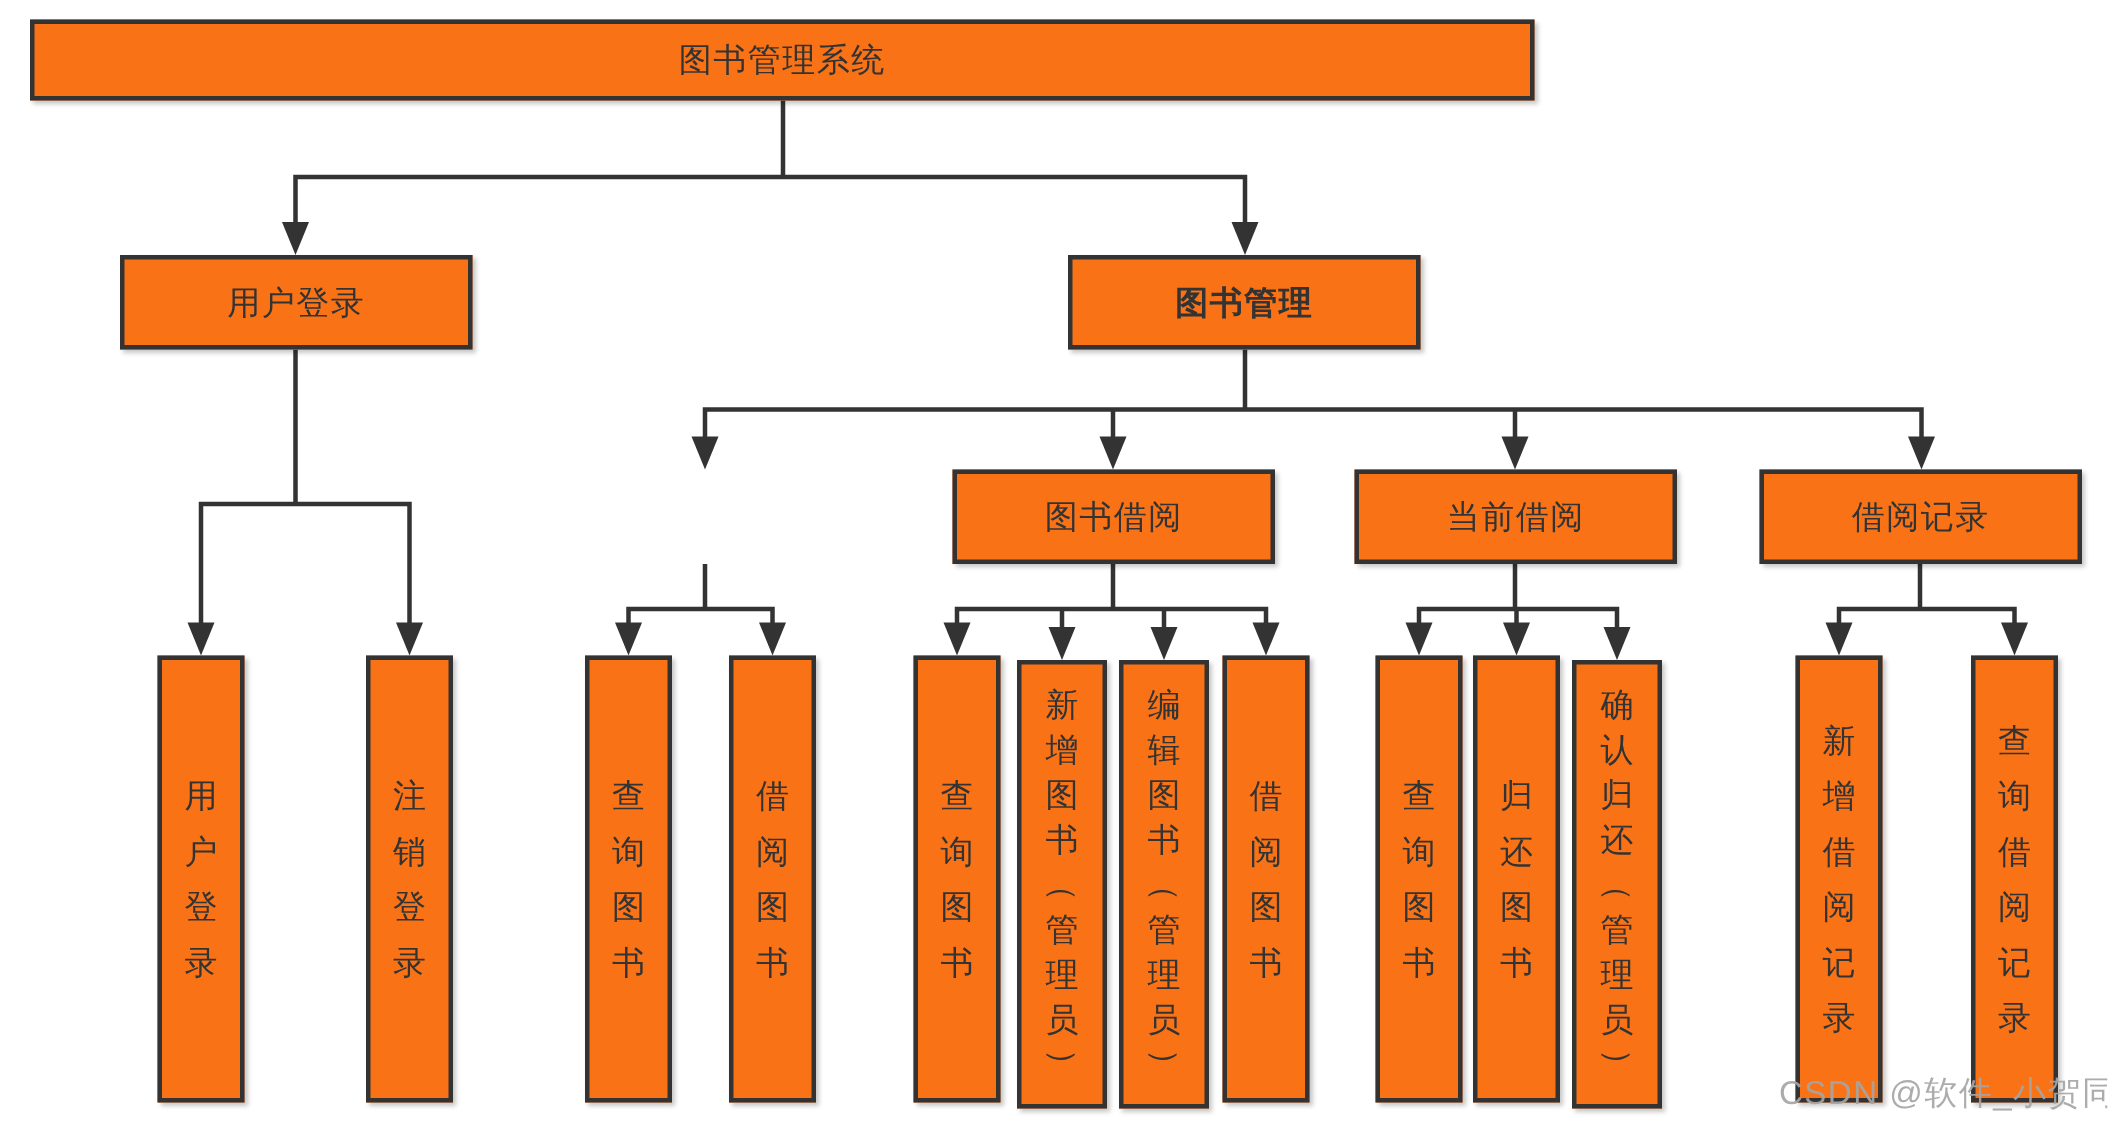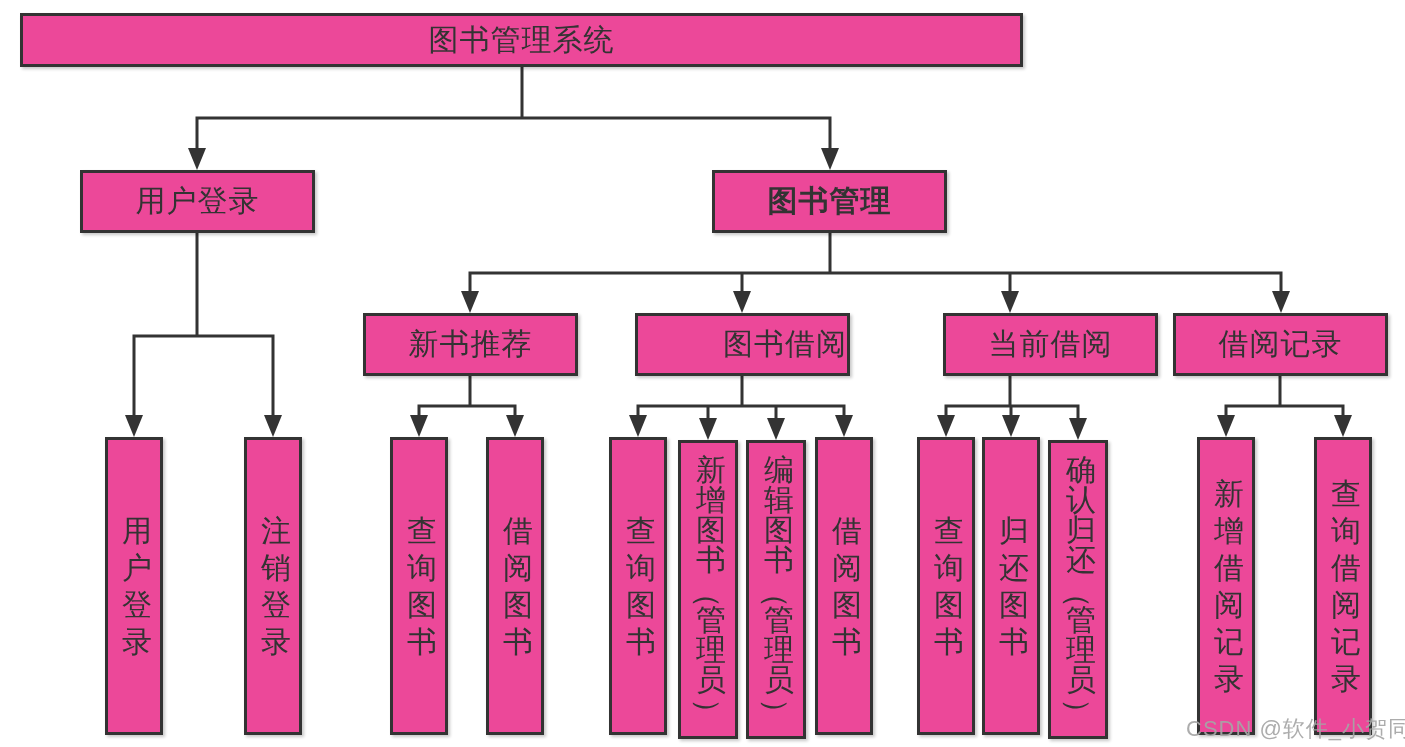--- a/index.html
+++ b/index.html
@@ -13,26 +13,26 @@
   }
   .wires {
     position: absolute;
     left: 0; top: 0;
     width: 1405px; height: 747px;
   }
   .box {
     position: absolute;
     box-sizing: border-box;
     border: 3px solid #333333;
-    background: #ec4899;
+    background: #f97316;
     color: #333333;
     display: flex;
     align-items: center;
     justify-content: center;
-    font-size: 30px;
+    font-size: 22px;
     letter-spacing: 1px;
     box-shadow: 2px 2px 3px rgba(0,0,0,0.22);
   }
   .hbox { flex-direction: row; }
   .vbox {
     flex-direction: column;
     gap: 15px;
     letter-spacing: 0;
   }
   .vbox.tight { gap: 8px; }
@@ -42,22 +42,22 @@
     height: 22px;
     line-height: 22px;
     text-align: center;
   }
   .vch-rot { transform: rotate(90deg); }
   
   .n-root   { left: 20px;  top: 13px;  width: 1003px; height: 54px; }
   .n-user   { left: 80px;  top: 170px; width: 235px;  height: 63px; text-align: right; }
   .n-mgmt   { left: 712px; top: 170px; width: 235px;  height: 63px; font-weight: bold; }
   .n-l3a    { left: 363px; top: 313px; width: 215px;  height: 63px; }
-  .n-l3b    { left: 635px; top: 313px; width: 215px;  height: 63px; justify-content: flex-end; }
-  .n-l3c    { left: 903px; top: 313px; width: 215px;  height: 63px; margin-left: 40px; }
+  .n-l3b    { left: 635px; top: 313px; width: 215px;  height: 63px; }
+  .n-l3c    { left: 903px; top: 313px; width: 215px;  height: 63px; }
   .n-l3d    { left: 1173px;top: 313px; width: 215px;  height: 63px; text-align: right; }
   .leaf     { top: 437px; width: 58px; height: 298px; }
   .leaf-tall{ top: 440px; width: 60px; height: 299px; }
   .n-u1 { left: 105px; }
   .n-u2 { left: 244px; }
   .n-a1 { left: 390px; }
   .n-a2 { left: 486px; }
   .n-b1 { left: 609px; }
   .n-b2 { left: 678px; }
   .n-b3 { left: 746px; }
@@ -127,23 +127,20 @@
     <span>图书管理系统</span>
   </div>
 
   <div class="box hbox n-user">
     <span>用户登录</span>
   </div>
   <div class="box hbox n-mgmt">
     <span>图书管理</span>
   </div>
 
-  <div class="box hbox n-l3a">
-    <span>新书推荐</span>
-  </div>
   <div class="box hbox n-l3b">
     <span>图书借阅</span>
   </div>
   <div class="box hbox n-l3c">
     <span>当前借阅</span>
   </div>
   <div class="box hbox n-l3d">
     <span>借阅记录</span>
   </div>
 

